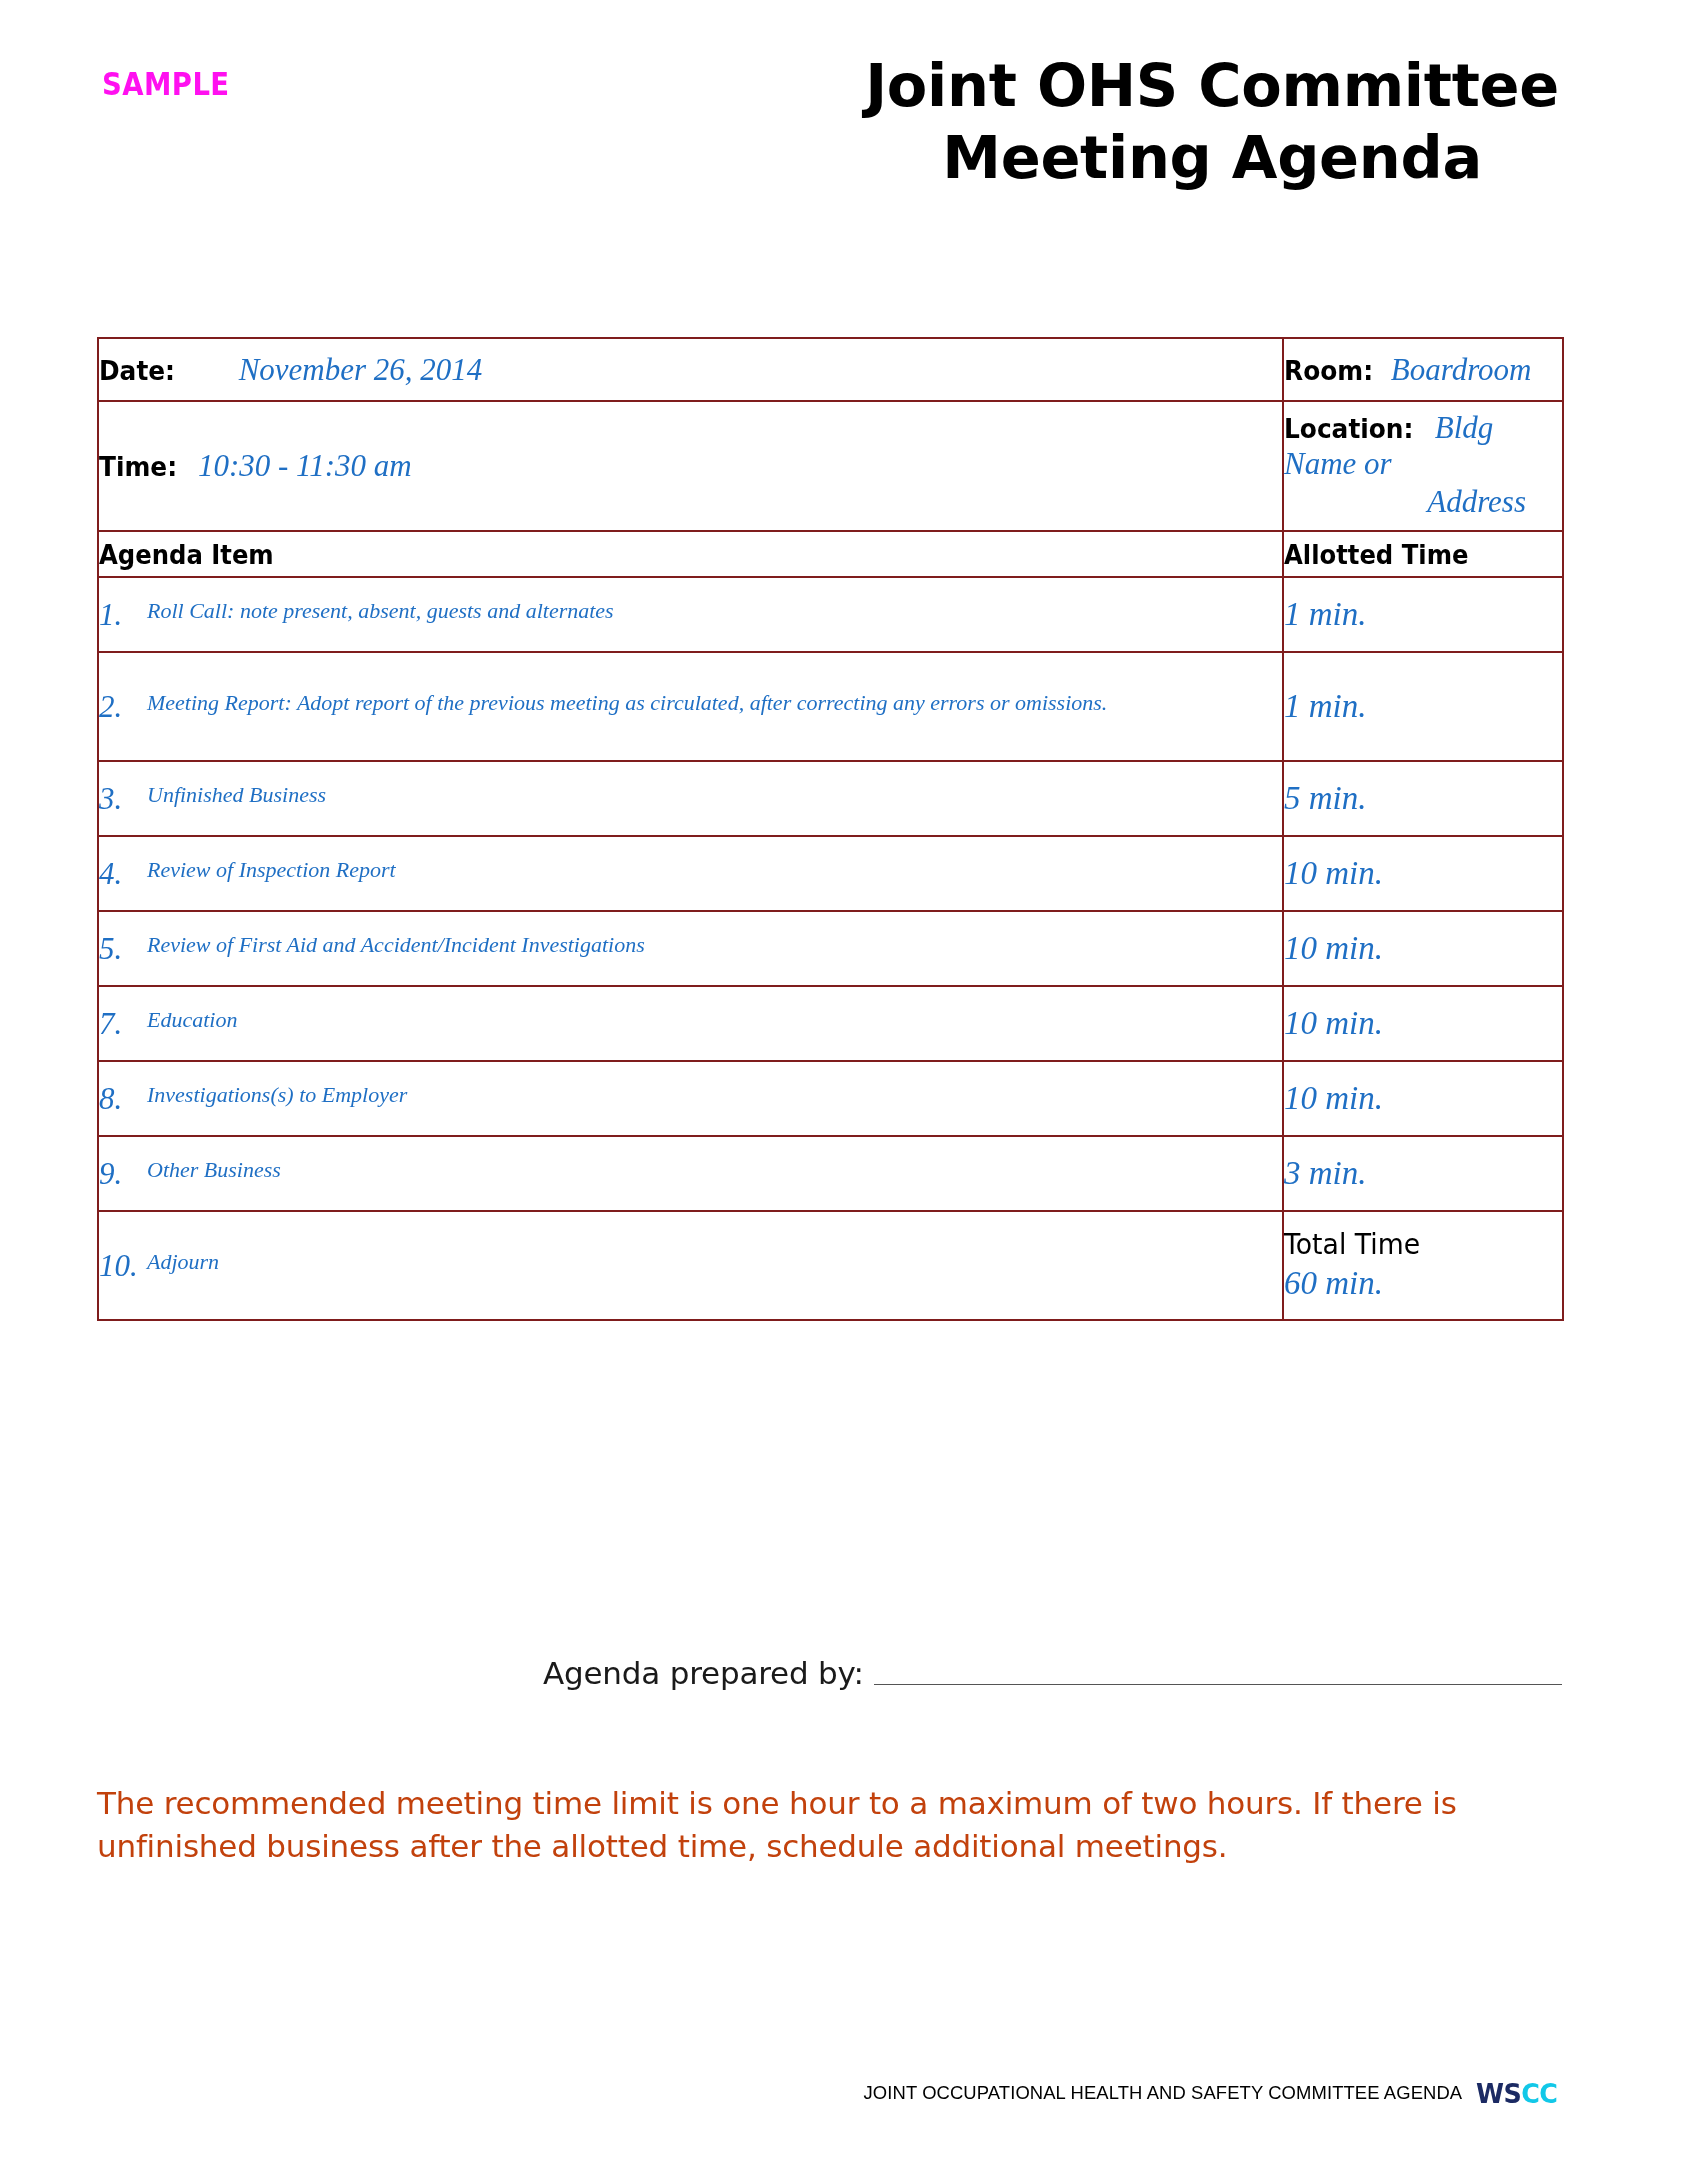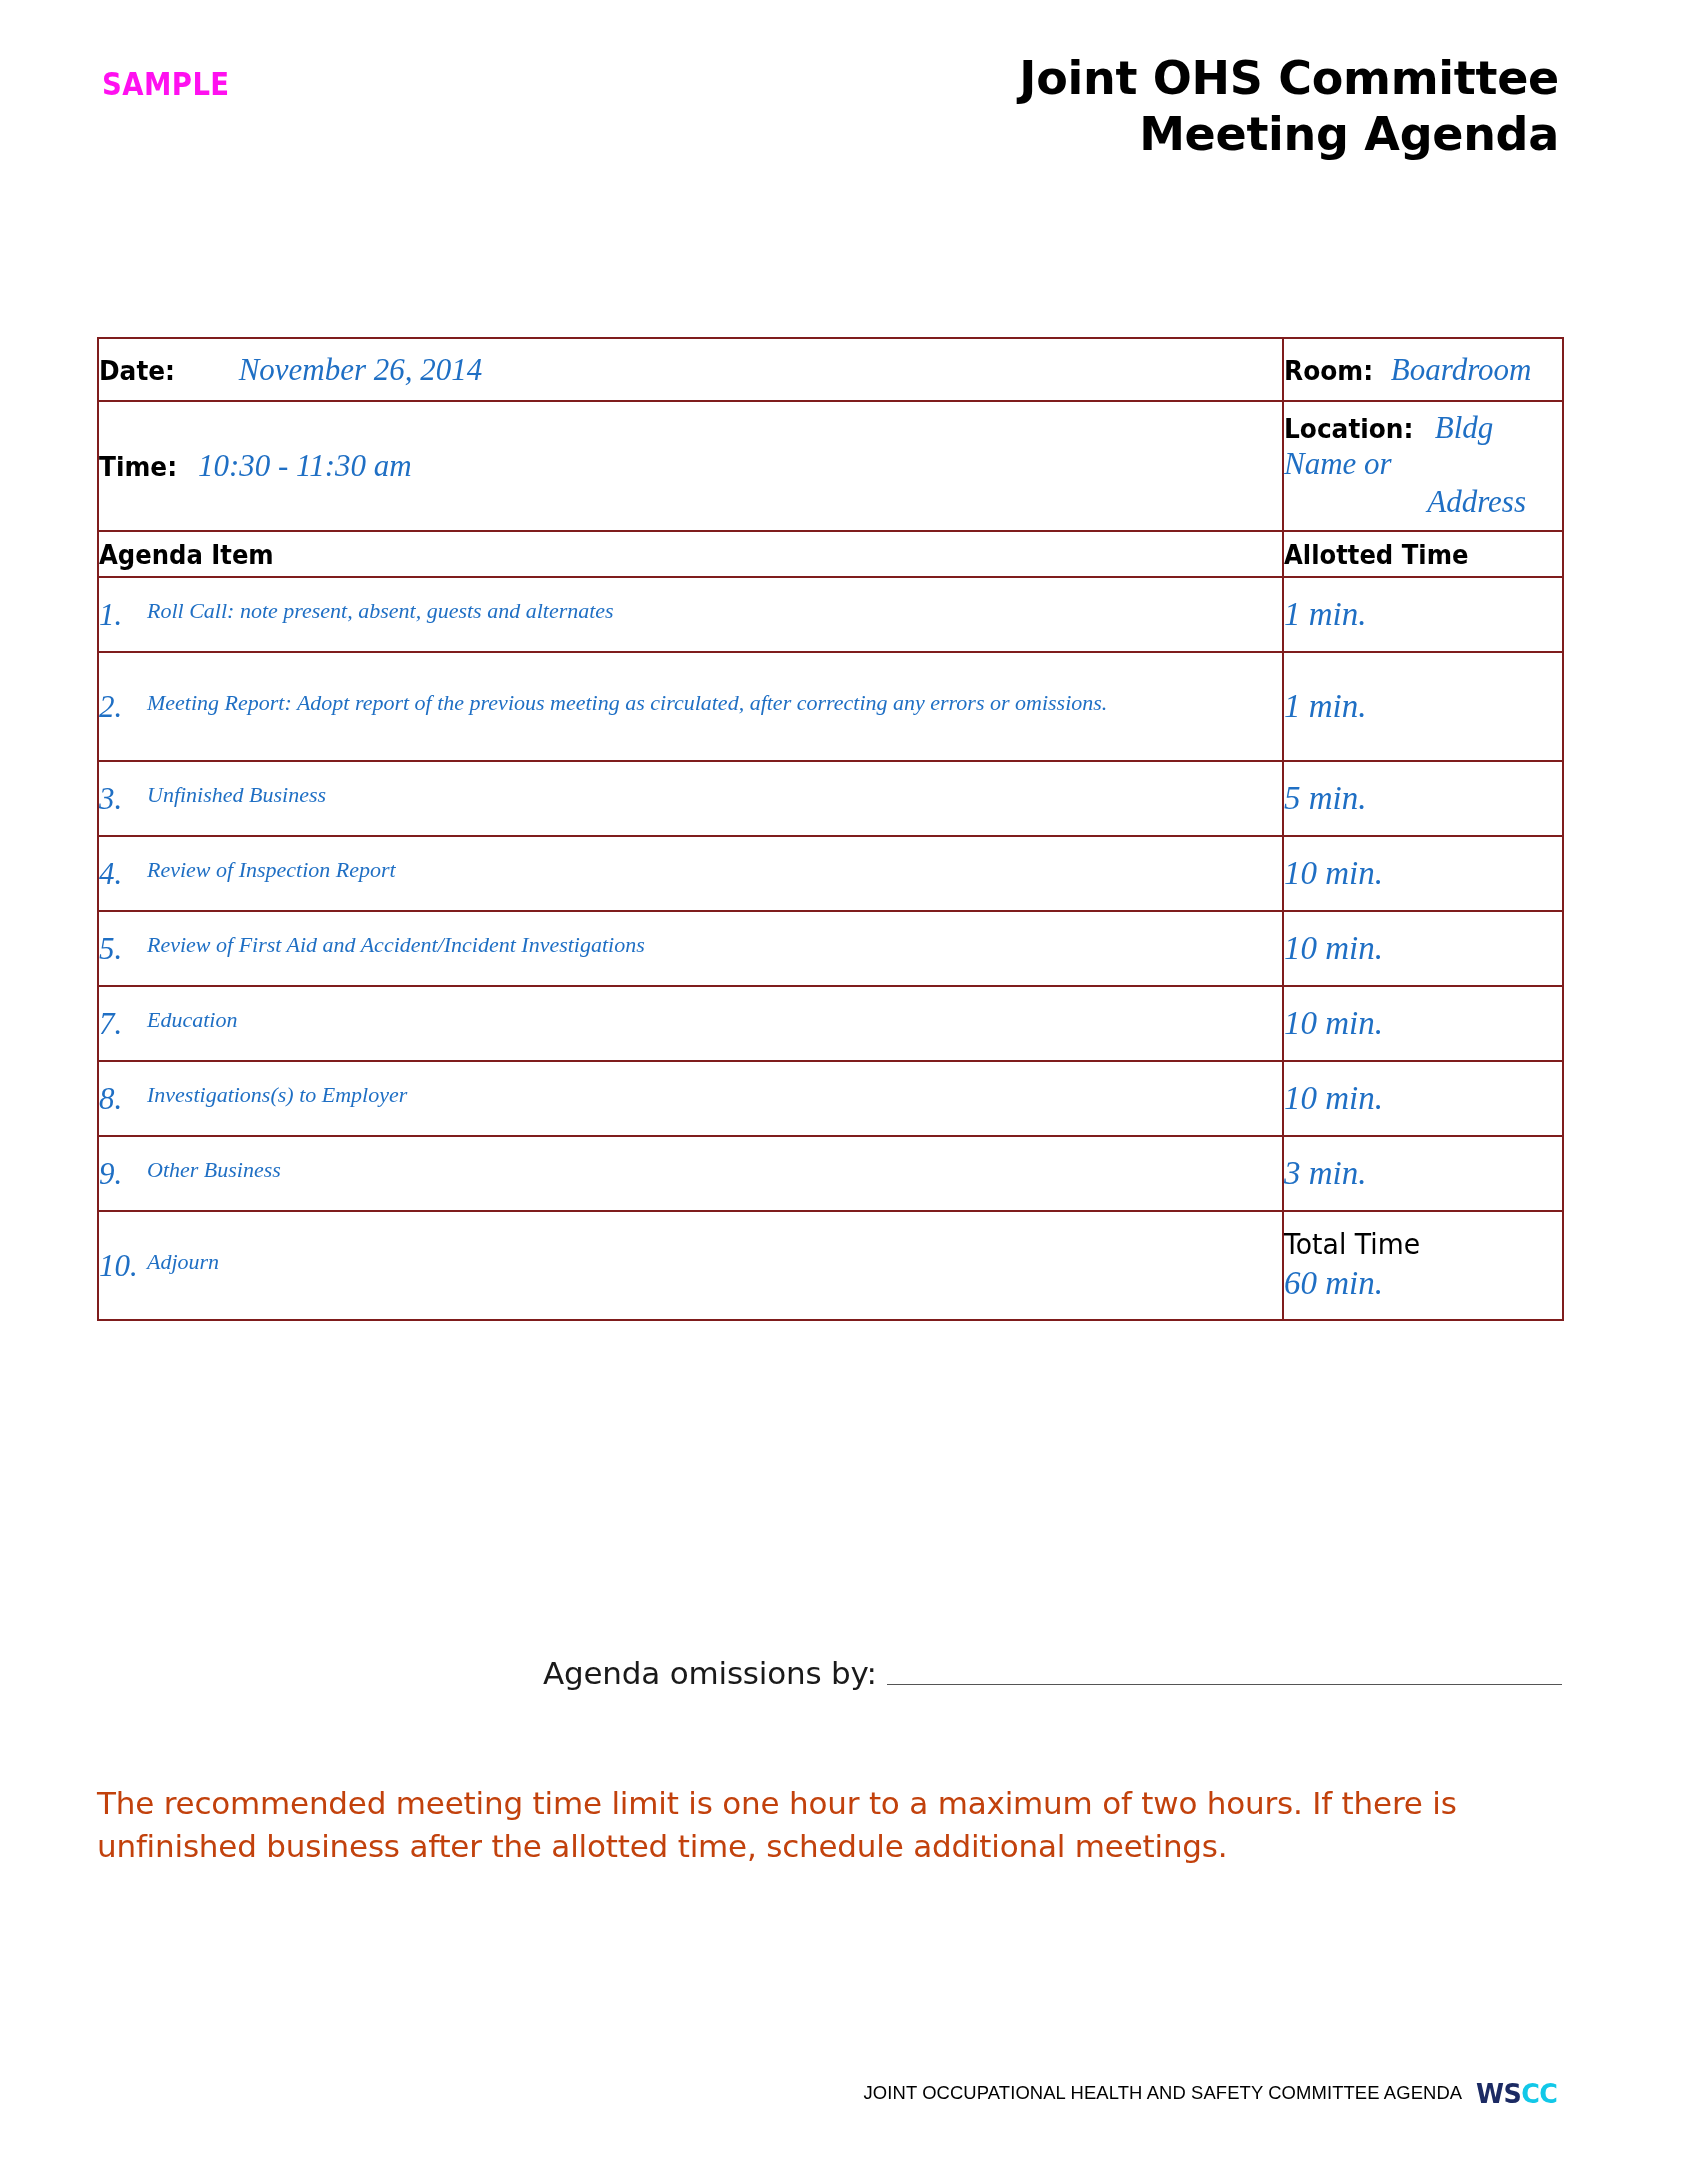--- a/index.html
+++ b/index.html
@@ -41,24 +41,24 @@
     font-size: 32px;
     letter-spacing: 0.5px;
     transform: scaleX(0.86);
     transform-origin: left center;
     white-space: nowrap;
   }
   .doc-title {
     position: absolute;
     right: 124px;
     top: 0px;
-    text-align: right;
+    text-align: center;
     font-family: "DejaVu Sans", sans-serif;
     font-weight: bold;
-    font-size: 46px;
+    font-size: 59px;
     line-height: 1.22;
     color: #000;
     letter-spacing: -0.3px;
     white-space: nowrap;
   }
   .doc-title .line2 { display:block; }
 
   
   .agenda-table {
     position: absolute;
@@ -381,21 +381,21 @@
         </td>
         <td class="time-cell">
           <span class="total-label">Total Time</span>
           <span class="t">60 min.</span>
         </td>
       </tr>
     </tbody>
   </table>
 
   <div class="prepared-row">
-    <span class="prepared-label">Agenda omissions by:</span>
+    <span class="prepared-label">Agenda prepared by:</span>
     <span class="prepared-line"></span>
   </div>
 
   <div class="note">The recommended meeting time limit is one hour to a maximum of two hours. If there is unfinished business after the allotted time, schedule additional meetings.</div>
 
   <div class="footer">
     <span class="footer-text">JOINT OCCUPATIONAL HEALTH AND SAFETY COMMITTEE AGENDA</span>
     <span class="wscc-logo">
       <span class="wscc-ws">WS</span><span class="wscc-cc">CC</span>
     </span>

